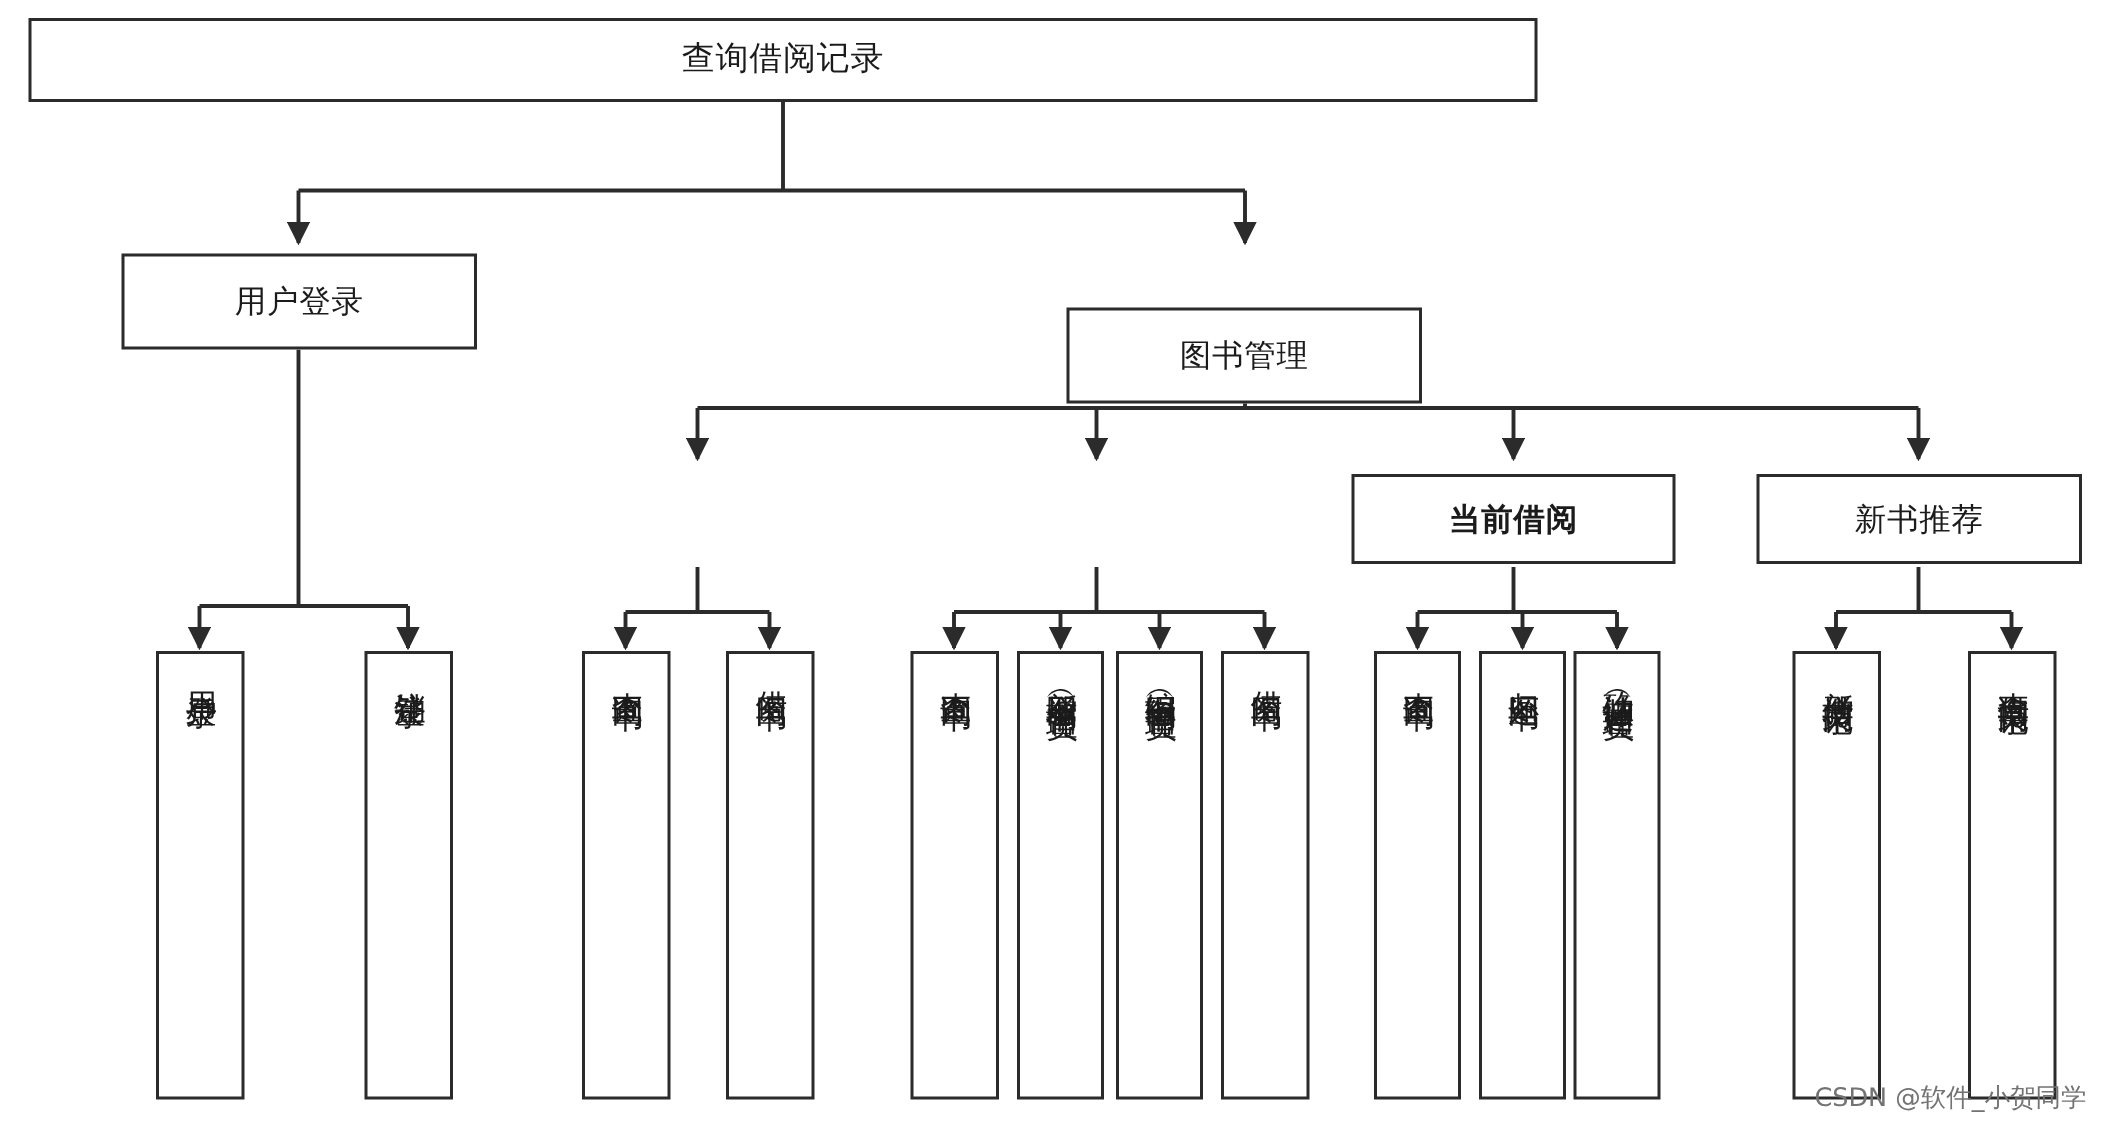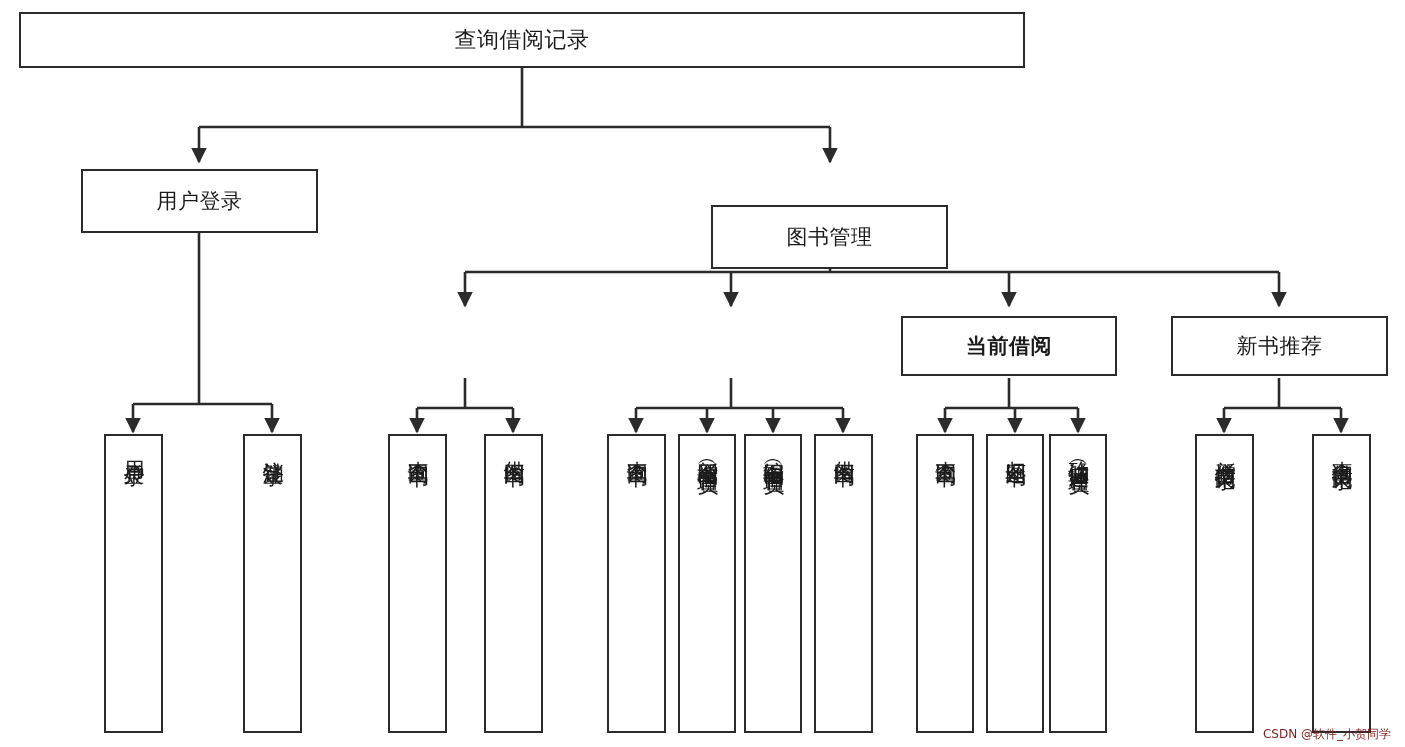--- a/index.html
+++ b/index.html
@@ -61,22 +61,22 @@
     text-orientation: upright;
     font-size: 21px;
     line-height: 1.22;
     letter-spacing: 2px;
     white-space: nowrap;
   }
   .watermark {
     position: absolute;
     right: 14px;
     bottom: 4px;
-    font-size: 12px;
-    color: #7f1d1d;
+    font-size: 17px;
+    color: #737373;
     z-index: 5;
     white-space: nowrap;
     user-select: none;
   }
 </style>
 </head>
 <body>
 
 <div id="canvas">
 

